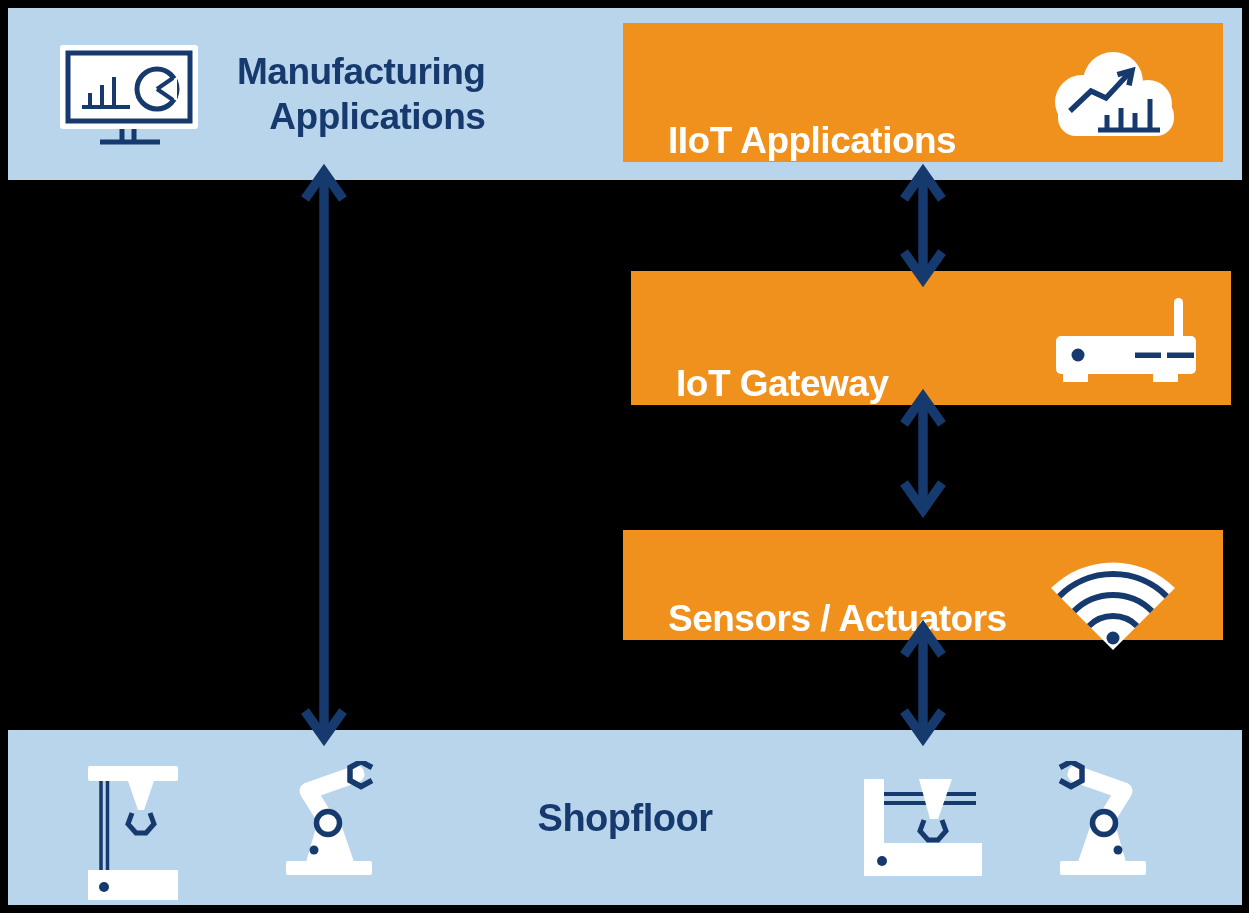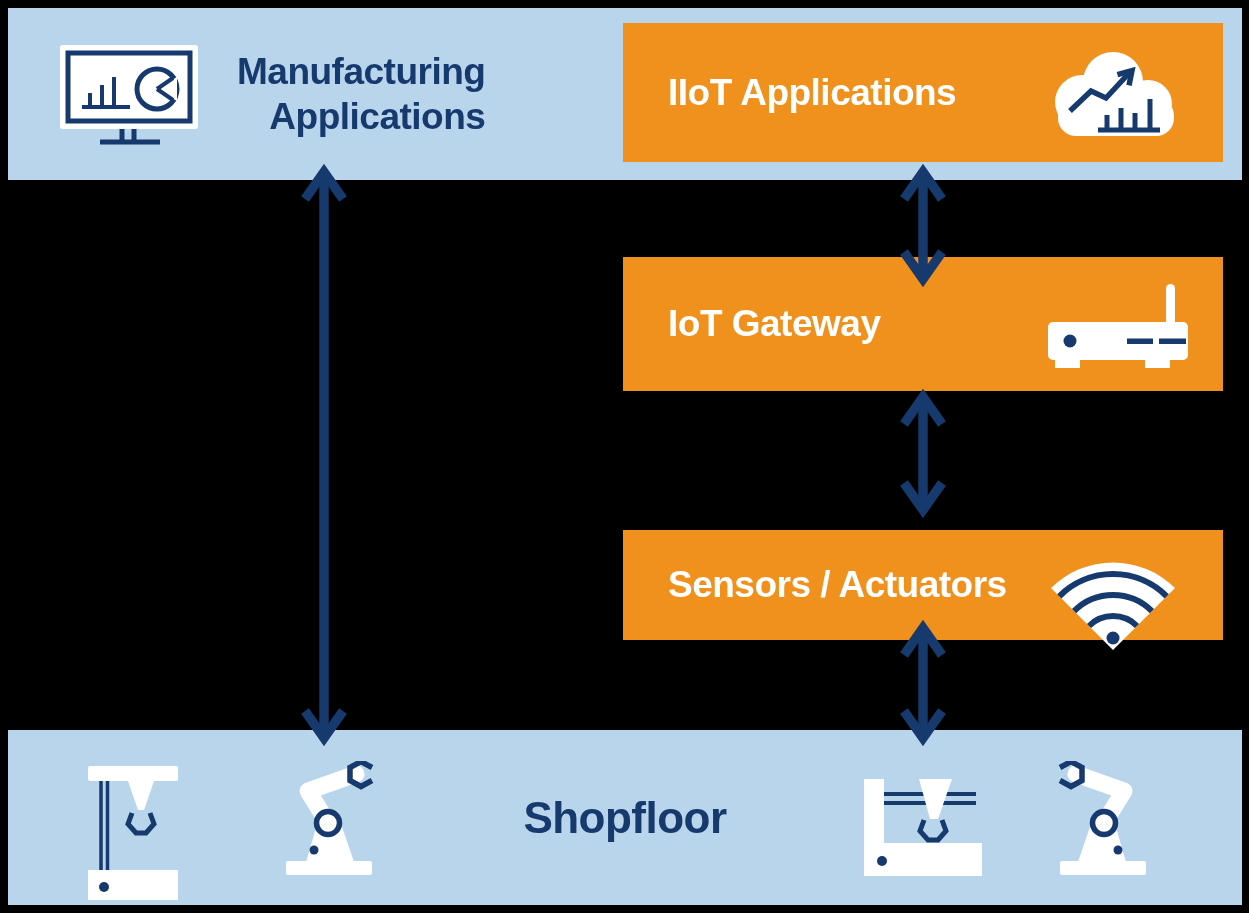--- a/index.html
+++ b/index.html
@@ -3,31 +3,31 @@
 <meta charset="utf-8">
 <style>
   html,body{margin:0;padding:0;background:#000;}
   .canvas{
     position:relative;width:1249px;height:913px;background:#000;overflow:hidden;
     font-family:"Liberation Sans",sans-serif;
   }
   .band{position:absolute;background:#b9d5ec;}
   .band-top{left:8px;top:8px;width:1234px;height:172px;z-index:1;}
   .band-shopfloor{left:8px;top:730px;width:1234px;height:175px;z-index:1;}
-  .obox{position:absolute;left:623px;width:600px;background:#f0911e;z-index:2;display:flex;align-items:center;}
+  .obox{position:absolute;left:623px;width:600px;background:#f0911e;z-index:2;display:flex;align-items:flex-end;}
   .obox-iiot{top:23px;height:139px;}
-  .obox-gateway{top:257px;height:134px;}
+  .obox-gateway{top:271px;height:134px;margin-left:8px;}
   .obox-sensors{top:530px;height:110px;}
   .obox-label{
     padding-left:45px;color:#ffffff;font-weight:bold;font-size:37px;letter-spacing:-0.5px;
   }
   .navy-label{color:#16396e;font-weight:bold;letter-spacing:-0.5px;}
   .mfg-label{position:absolute;left:229px;top:41px;font-size:37px;line-height:45px;white-space:pre-line;text-align:right;}
   .shopfloor-label{
-    position:absolute;left:50%;top:50%;transform:translate(-50%,-50%);font-size:44px;
+    position:absolute;left:50%;top:50%;transform:translate(-50%,-50%);font-size:38px;
   }
   .icon{position:absolute;}
   .arrows{position:absolute;left:0;top:0;z-index:6;pointer-events:none;}
   .arrows path{stroke:#16396e;stroke-width:9.5;fill:none;stroke-linejoin:miter;}
 </style>
 </head>
 <body>
 
 <div class="canvas">
 

